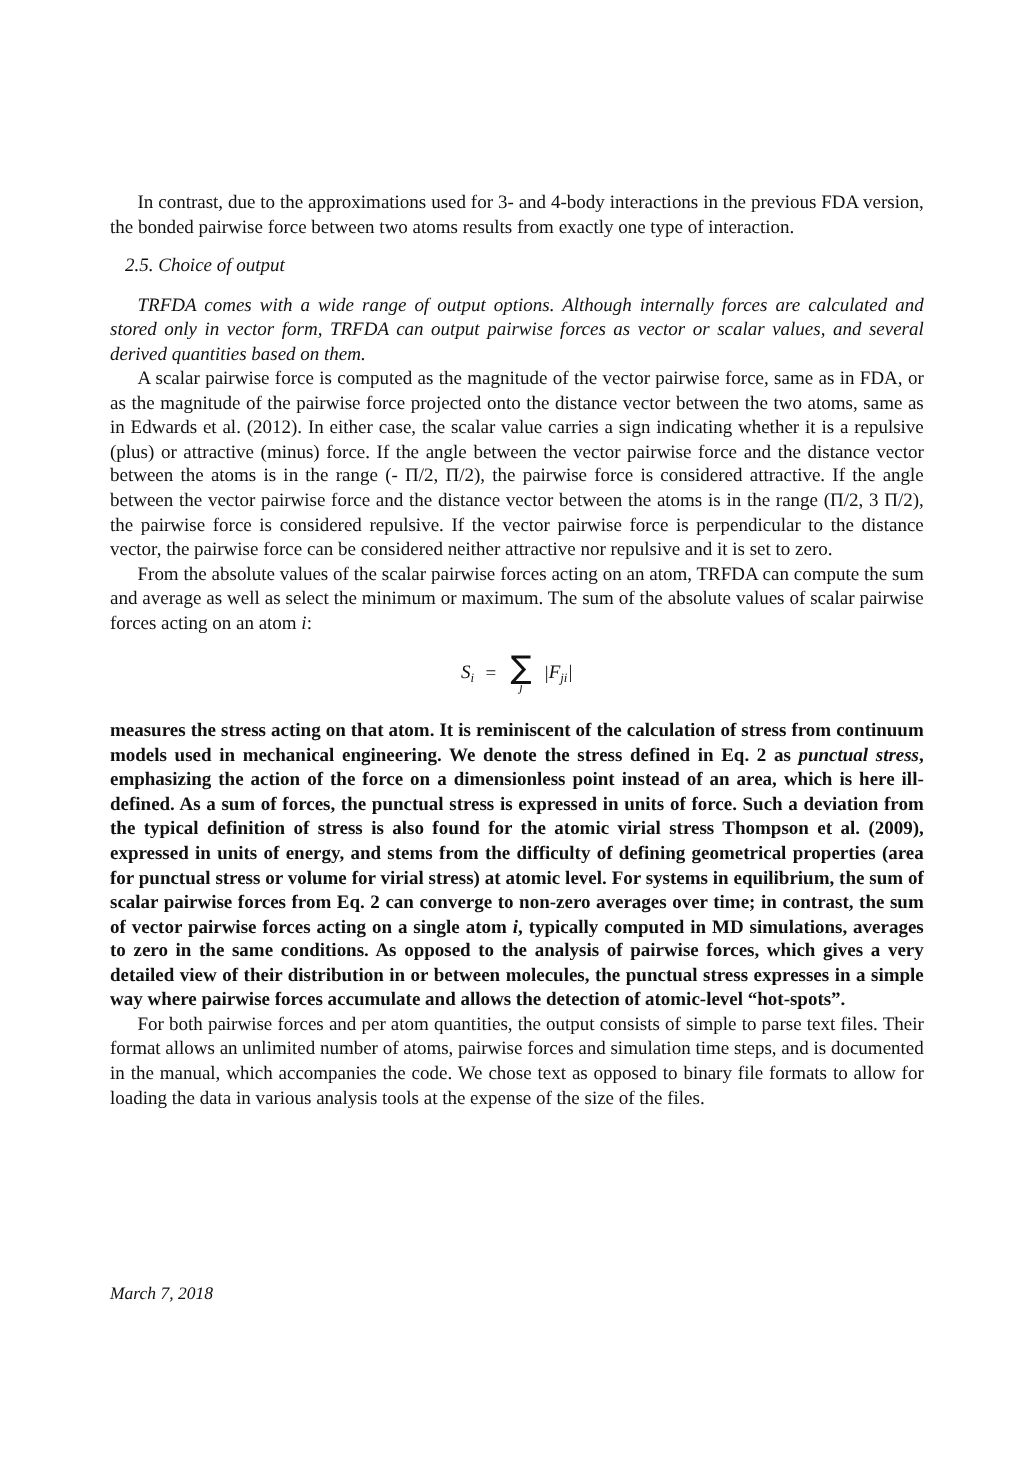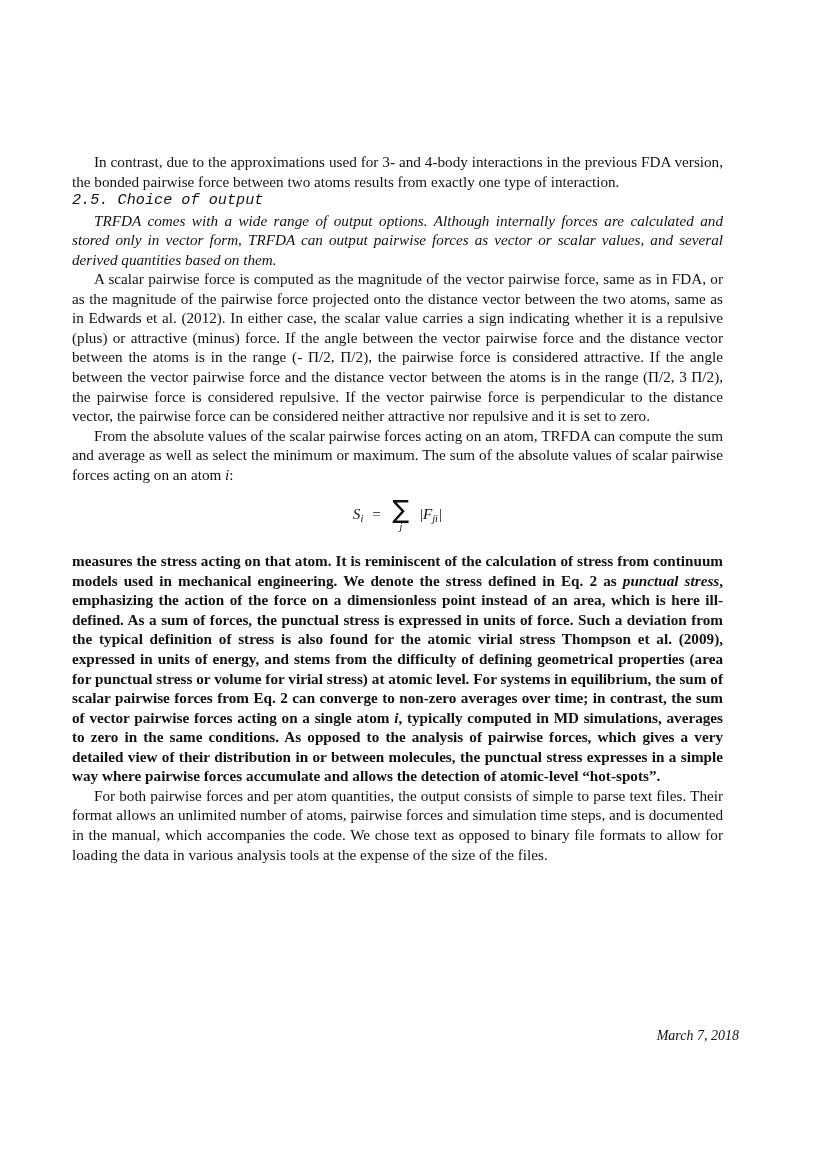--- a/index.html
+++ b/index.html
@@ -18,46 +18,45 @@
   .page {
     position: absolute;
     left: 0;
     top: 0;
     width: 827px;
     height: 1170px;
     background: #ffffff;
   }
   .content {
     position: absolute;
-    left: 72px;
+    left: 88px;
     top: 152px;
     width: 651px;
   }
   p.para {
     margin: 0;
     font-size: 15.2px;
     line-height: 19.55px;
     text-align: justify;
     text-indent: 22px;
     hyphens: auto;
     -webkit-hyphens: auto;
     text-justify: inter-word;
   }
   p.para.noindent {
     text-indent: 0;
     font-weight: bold;
   }
   h2.section-head {
-    margin: 0;
+    margin: 12px;
     font-size: 15.2px;
     line-height: 19.55px;
     font-style: italic;
     font-weight: normal;
     text-align: left;
-    font-family: Liberation Mono, monospace;
   }
   .gap-before-head { margin-top: 14px; }
   .gap-after-head  { margin-top: 2px; font-style: italic; }
 
   .equation-block {
     margin: 10px 0 13px 0;
     text-align: center;
     font-size: 15.2px;
     line-height: 1;
     height: 44px;
@@ -107,21 +106,20 @@
     margin-left: 6px;
     font-style: normal;
   }
   .italic { font-style: italic; }
 
   .footer-date {
     position: absolute;
     left: 88px;
     top: 1026px;
     width: 651px;
-    text-align: right;
     font-size: 14px;
     font-style: italic;
     line-height: 19px;
   }
 </style>
 </head>
 <body>
 
 <div class="page">
 

